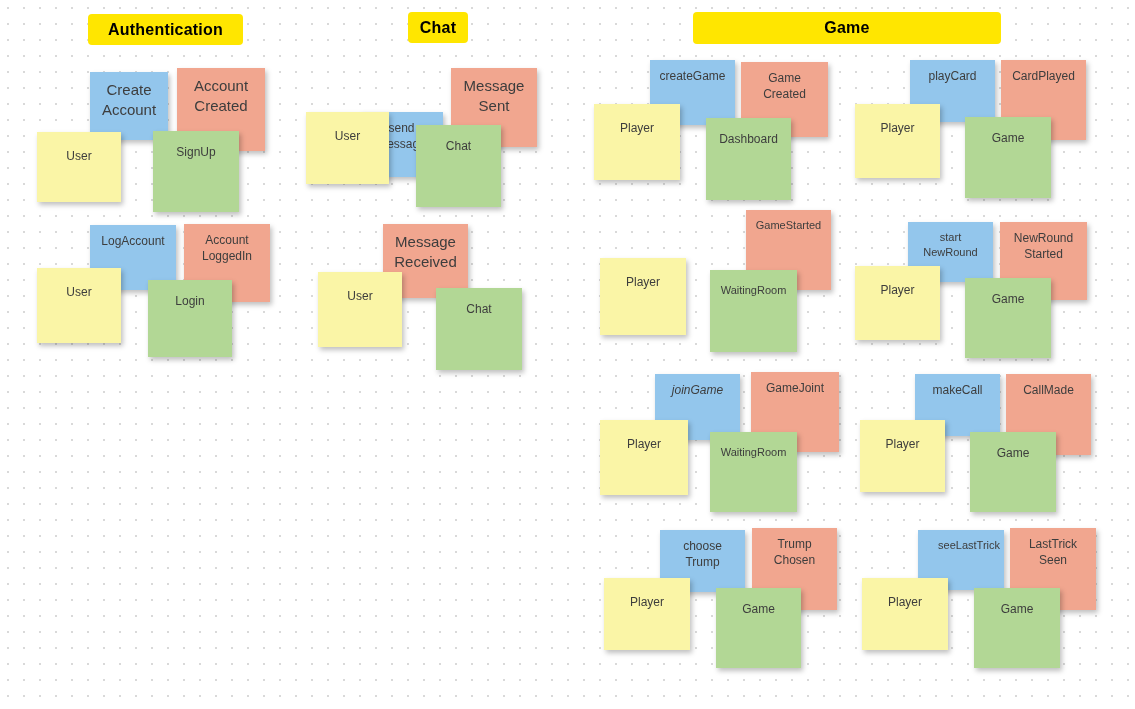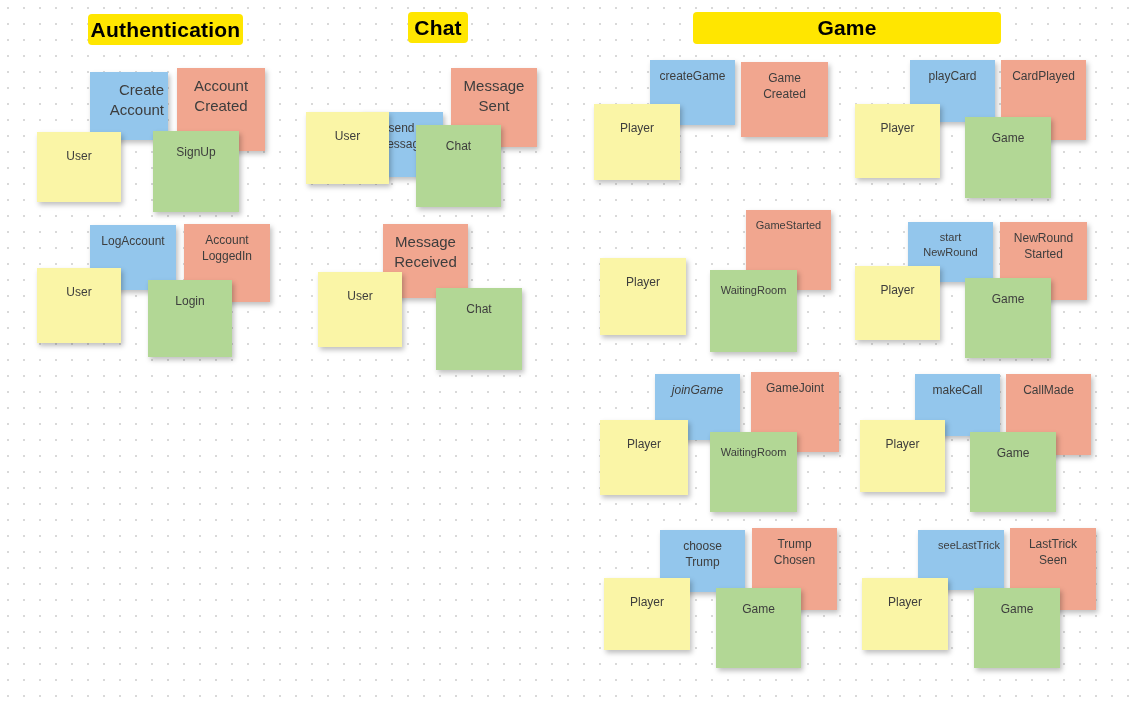--- a/index.html
+++ b/index.html
@@ -13,21 +13,21 @@
     background-color: var(--background, #ffffff);
     background-image: radial-gradient(circle, var(--dot, #d9d9d9) 1.1px, transparent 1.1px);
     background-size: 16px 16px;
   }
 
   .group-title {
     position: absolute;
     background: var(--title-bg, #ffe600);
     color: var(--title-text, #000000);
     font-weight: bold;
-    font-size: 21px;
+    font-size: 16px;
     display: flex;
     align-items: center;
     justify-content: center;
     border-radius: 4px;
     letter-spacing: 0.2px;
   }
 
   .note {
     position: absolute;
     font-size: 12px;
@@ -40,21 +40,21 @@
   .note.command   { background: var(--command-bg, #93c6ec);   padding: 8px 4px 0 4px; }
   .note.event     { background: var(--event-bg, #f1a68f);     padding: 8px 4px 0 4px; }
   .note.actor     { background: var(--actor-bg, #faf5a6);     padding: 16px 4px 0 4px; }
   .note.aggregate { background: var(--aggregate-bg, #b2d795); padding: 13px 4px 0 4px; }
 </style>
 </head>
 <body>
 
 <div id="board" class="board">
     <div class="group-title" style="left: 88px; top: 14px; width: 155px; height: 31px;">Authentication</div>
-    <div class="note command" style="left: 90px; top: 72px; width: 78px; height: 68px; font-size: 15px; text-align: right;">Create
+    <div class="note command" style="left: 90px; top: 72px; width: 78px; height: 68px; font-size: 15px;">Create
 Account</div>
     <div class="note event" style="left: 177px; top: 68px; width: 88px; height: 83px; font-size: 15px;">Account
 Created</div>
     <div class="note actor" style="left: 37px; top: 132px; width: 84px; height: 70px;">User</div>
     <div class="note aggregate" style="left: 153px; top: 131px; width: 86px; height: 81px;">SignUp</div>
     <div class="note command" style="left: 90px; top: 225px; width: 86px; height: 65px;">LogAccount</div>
     <div class="note event" style="left: 184px; top: 224px; width: 86px; height: 78px;">Account
 LoggedIn</div>
     <div class="note actor" style="left: 37px; top: 268px; width: 84px; height: 75px;">User</div>
     <div class="note aggregate" style="left: 148px; top: 280px; width: 84px; height: 77px;">Login</div>
@@ -67,20 +67,21 @@
     <div class="note aggregate" style="left: 416px; top: 125px; width: 85px; height: 82px;">Chat</div>
     <div class="note event" style="left: 383px; top: 224px; width: 85px; height: 74px; font-size: 15px;">Message
 Received</div>
     <div class="note actor" style="left: 318px; top: 272px; width: 84px; height: 75px;">User</div>
     <div class="note aggregate" style="left: 436px; top: 288px; width: 86px; height: 82px;">Chat</div>
     <div class="group-title" style="left: 693px; top: 12px; width: 308px; height: 32px;">Game</div>
     <div class="note command" style="left: 650px; top: 60px; width: 85px; height: 65px;">createGame</div>
     <div class="note event" style="left: 741px; top: 62px; width: 87px; height: 75px;">Game
 Created</div>
     <div class="note actor" style="left: 594px; top: 104px; width: 86px; height: 76px;">Player</div>
+    <div class="note aggregate" style="left: 706px; top: 118px; width: 85px; height: 82px;">Dashboard</div>
     <div class="note event" style="left: 746px; top: 210px; width: 85px; height: 80px; font-size: 11px;">GameStarted</div>
     <div class="note actor" style="left: 600px; top: 258px; width: 86px; height: 77px;">Player</div>
     <div class="note aggregate" style="left: 710px; top: 270px; width: 87px; height: 82px; font-size: 11px;">WaitingRoom</div>
     <div class="note command" style="left: 655px; top: 374px; width: 85px; height: 66px; font-style: italic;">joinGame</div>
     <div class="note event" style="left: 751px; top: 372px; width: 88px; height: 80px;">GameJoint</div>
     <div class="note actor" style="left: 600px; top: 420px; width: 88px; height: 75px;">Player</div>
     <div class="note aggregate" style="left: 710px; top: 432px; width: 87px; height: 80px; font-size: 11px;">WaitingRoom</div>
     <div class="note command" style="left: 660px; top: 530px; width: 85px; height: 62px;">choose
 Trump</div>
     <div class="note event" style="left: 752px; top: 528px; width: 85px; height: 82px;">Trump

